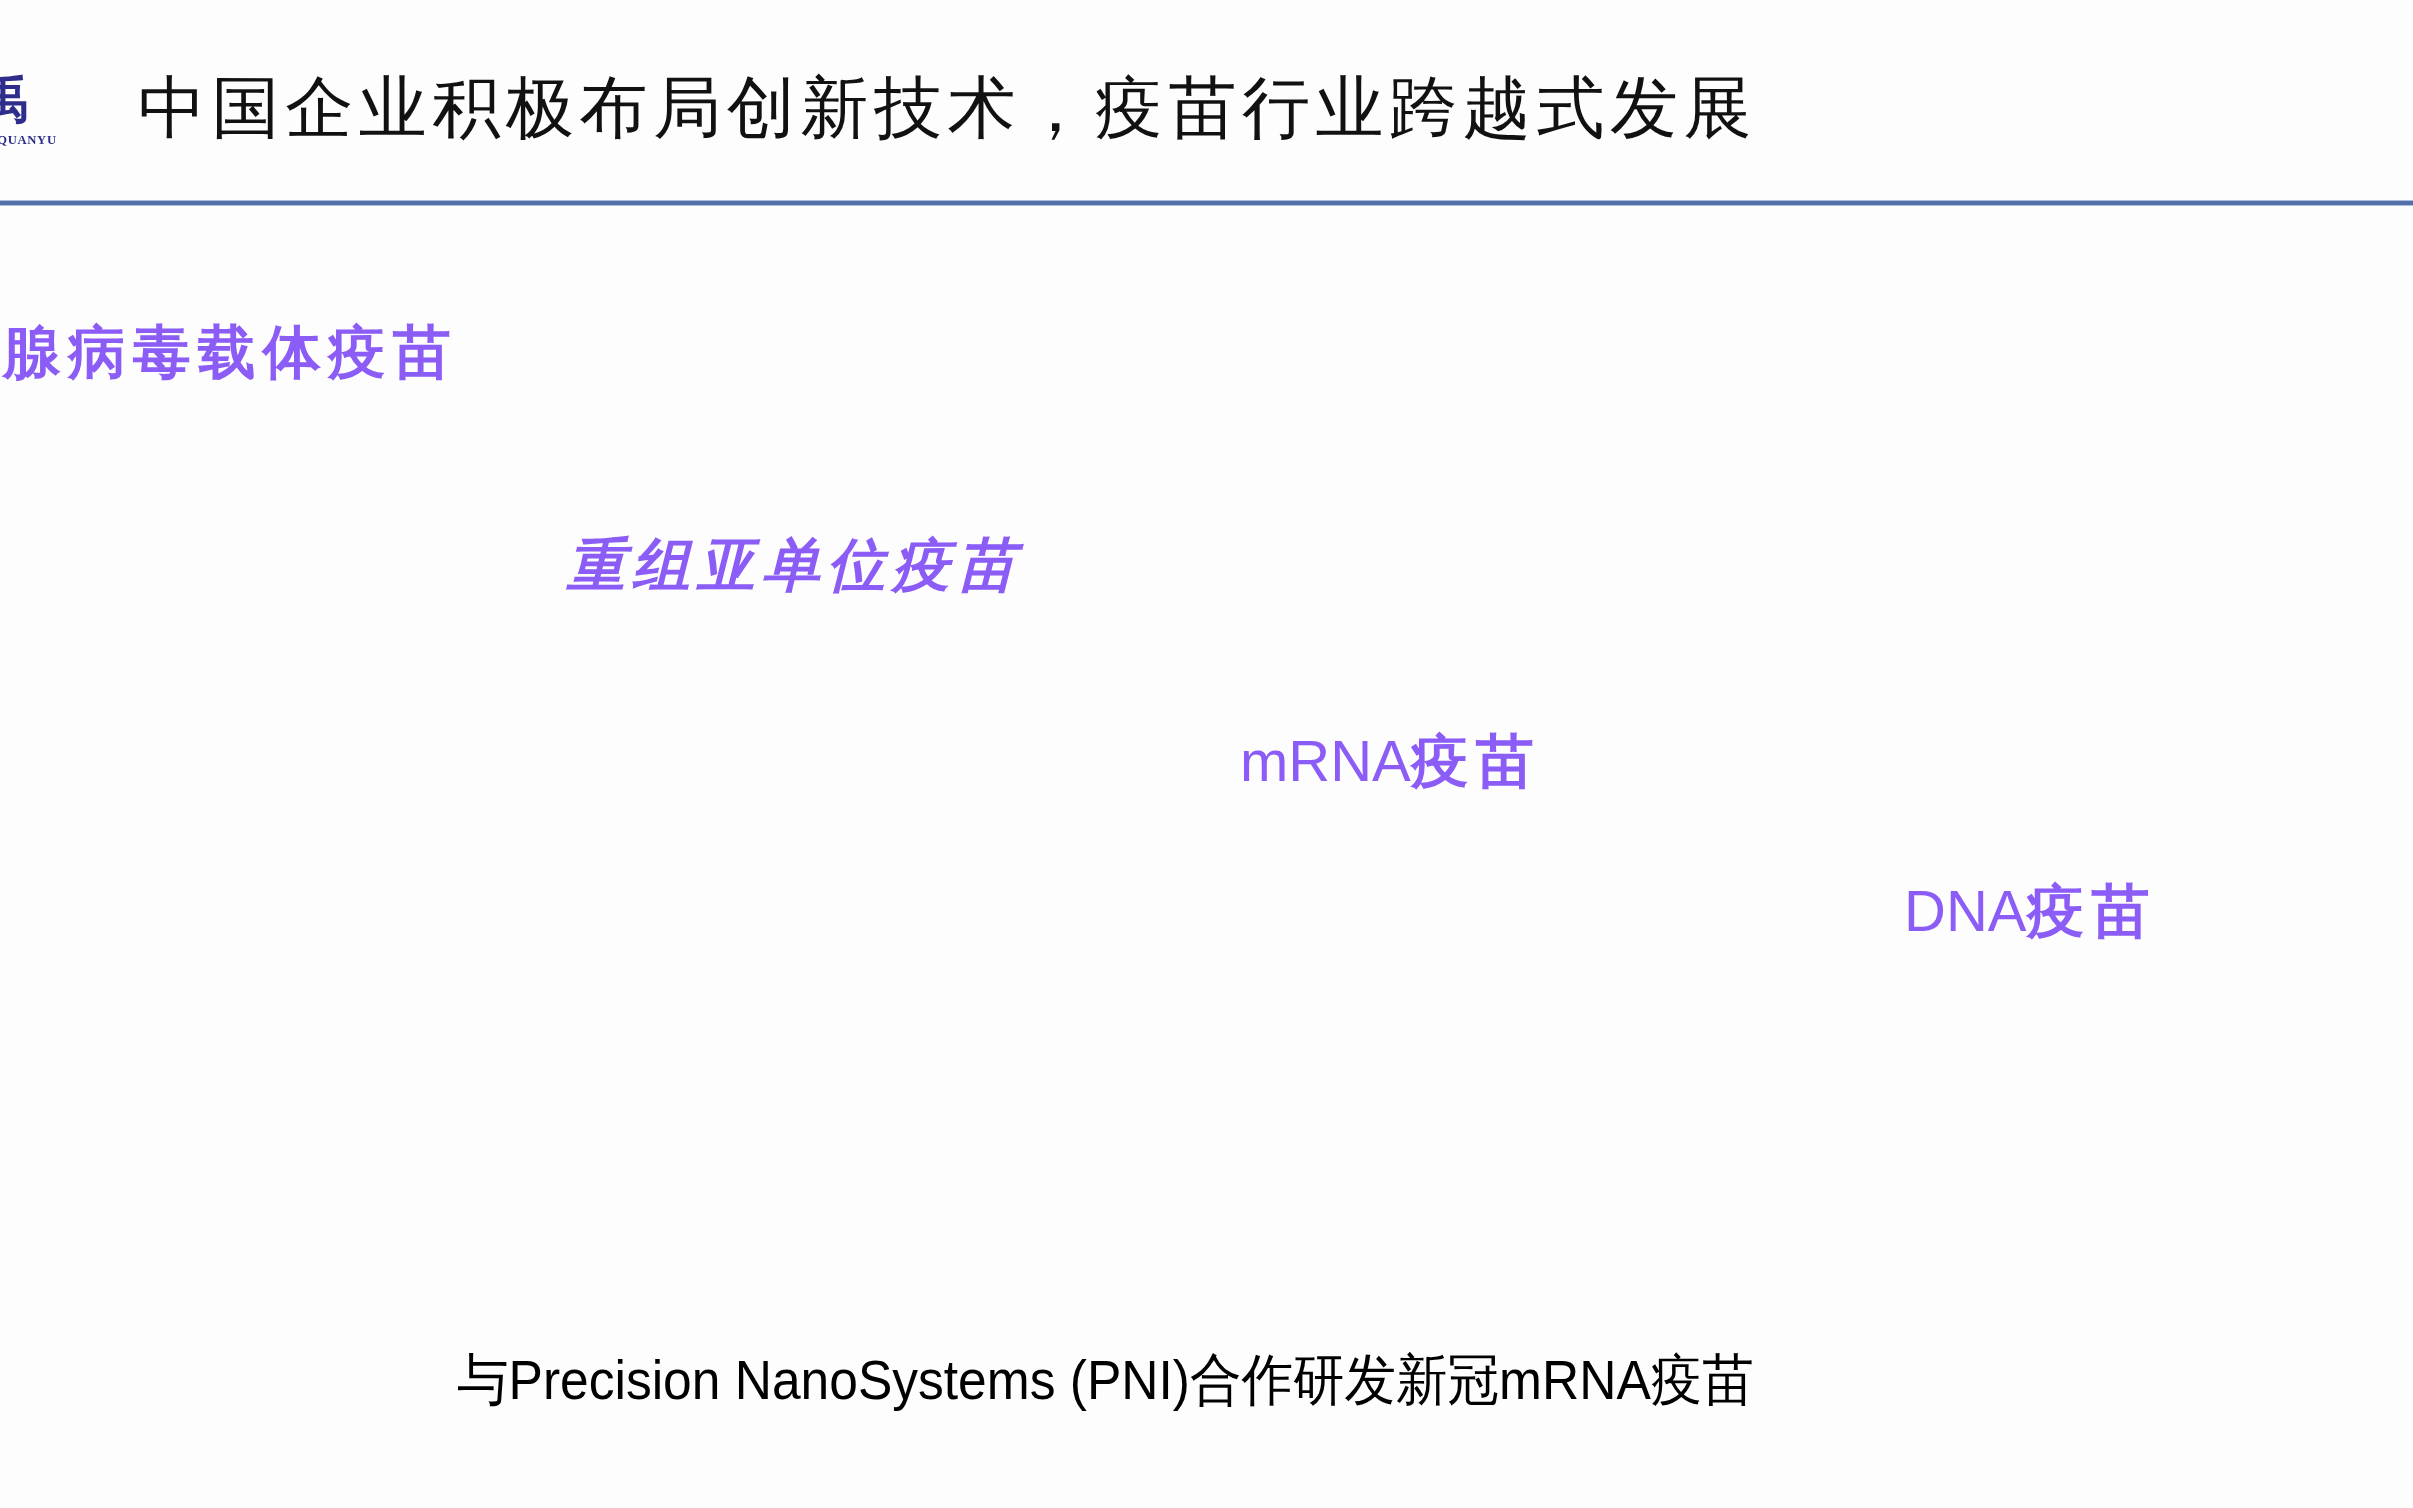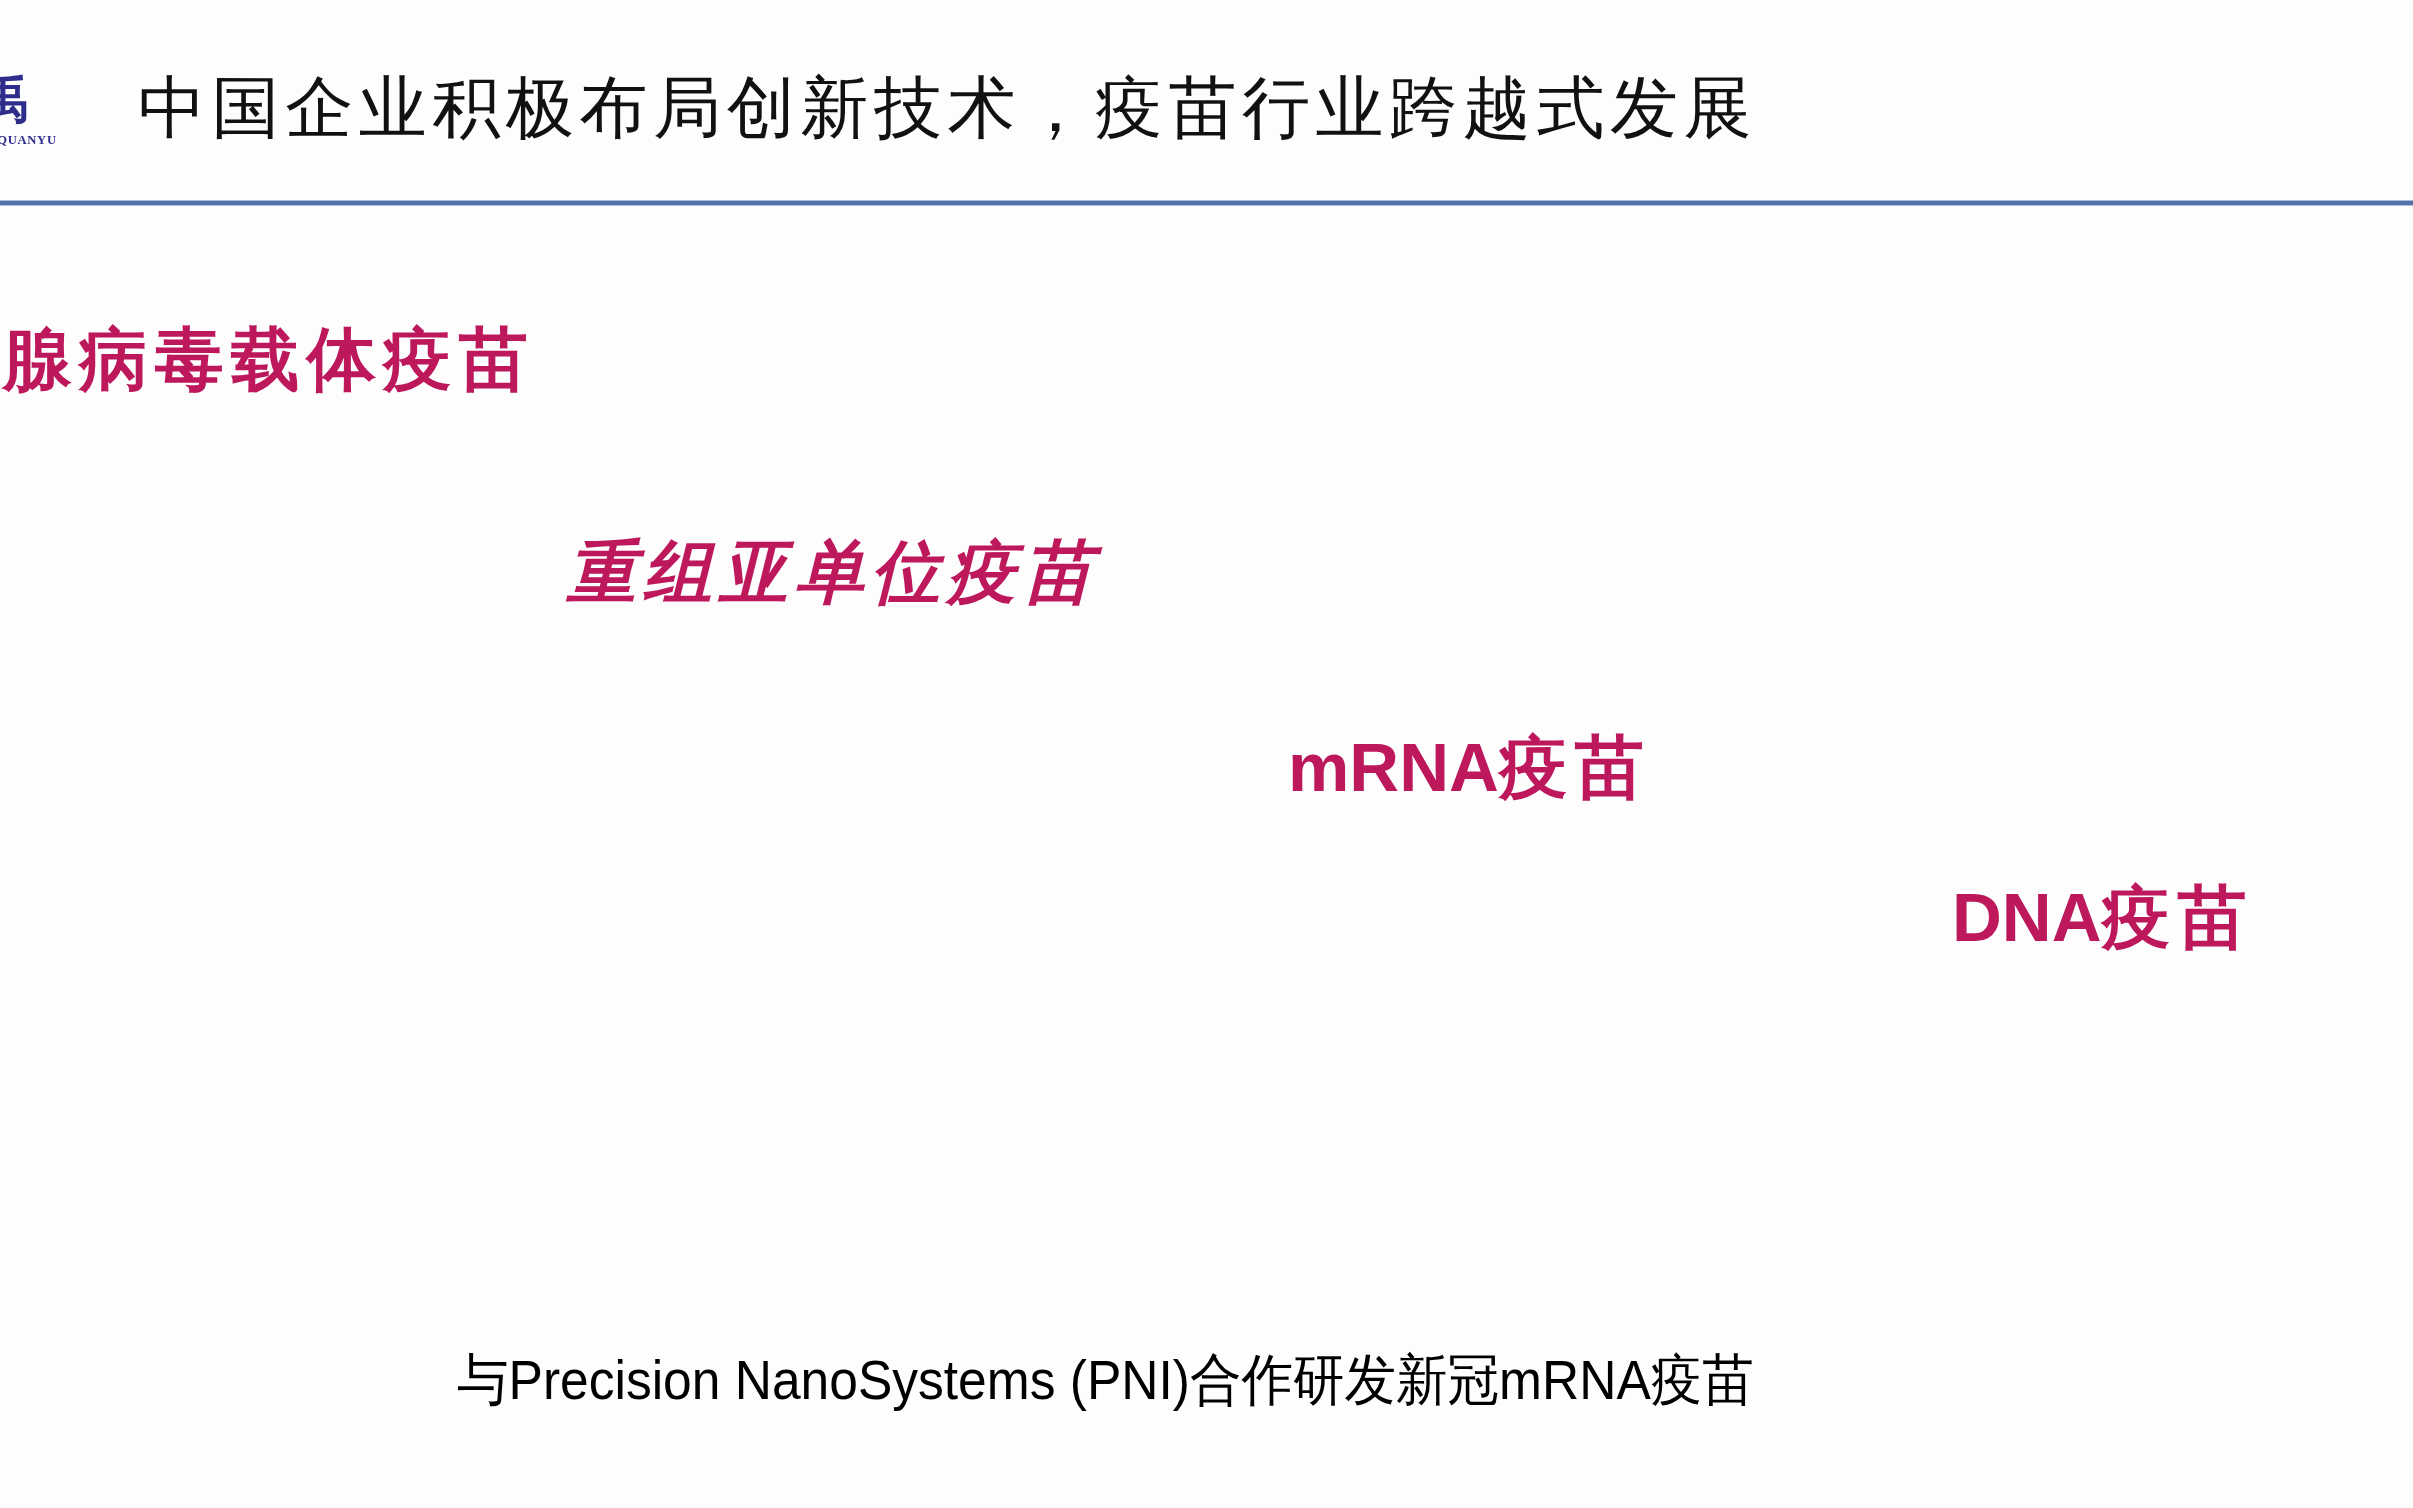--- a/index.html
+++ b/index.html
@@ -7,23 +7,23 @@
          font-family:"DejaVu Serif", serif; }
   .abs { position:absolute; white-space:nowrap; }
   .logo-char { left:-21px; top:75px; font-size:50px; font-weight:bold; color:#2e2d8c;
                font-family:"DejaVu Serif", serif; line-height:1; }
   .logo-sub { left:-2.8px; top:133px; font-size:12.6px; font-weight:bold; color:#2e2d8c;
               font-family:"Liberation Serif", serif; letter-spacing:0.7px; }
   .title { left:138px; top:67px; font-size:68px; color:#111; letter-spacing:5.6px; line-height:1.2;
            font-family:"DejaVu Serif", serif; }
   .divider { left:0; top:200px; width:2413px; height:4.2px; background:#5470a8;
              border-top:0.7px solid #a8c0dc; border-bottom:0.7px solid #a8c0dc; }
-  .tech { color:#be185d; font-size:69px; font-weight:bold; line-height:1.2;
+  .tech { color:#8b5cf6; font-size:58px; font-weight:bold; line-height:1.2;
           font-family:"DejaVu Sans", sans-serif; letter-spacing:7px; }
-  .latin { font-family:"Liberation Sans", sans-serif; font-weight:bold; letter-spacing:0;margin-left:48px; }
+  .latin { font-family:"Liberation Sans", sans-serif; font-weight:normal; letter-spacing:0; }
   .t1 { left:2.8px; top:318px; }
   .t2 { left:567px; top:531px;font-style:italic; }
   .t3 { left:1240px; top:726px; }
   .t4 { left:1904px; top:876px;text-align:center; }
   .caption { left:457px; top:1346px; font-size:56px; color:#000; line-height:1.2;
              font-family:"Liberation Sans", sans-serif; transform:scaleX(0.92); transform-origin:left; }
 </style>
 </head>
 <body>
 

